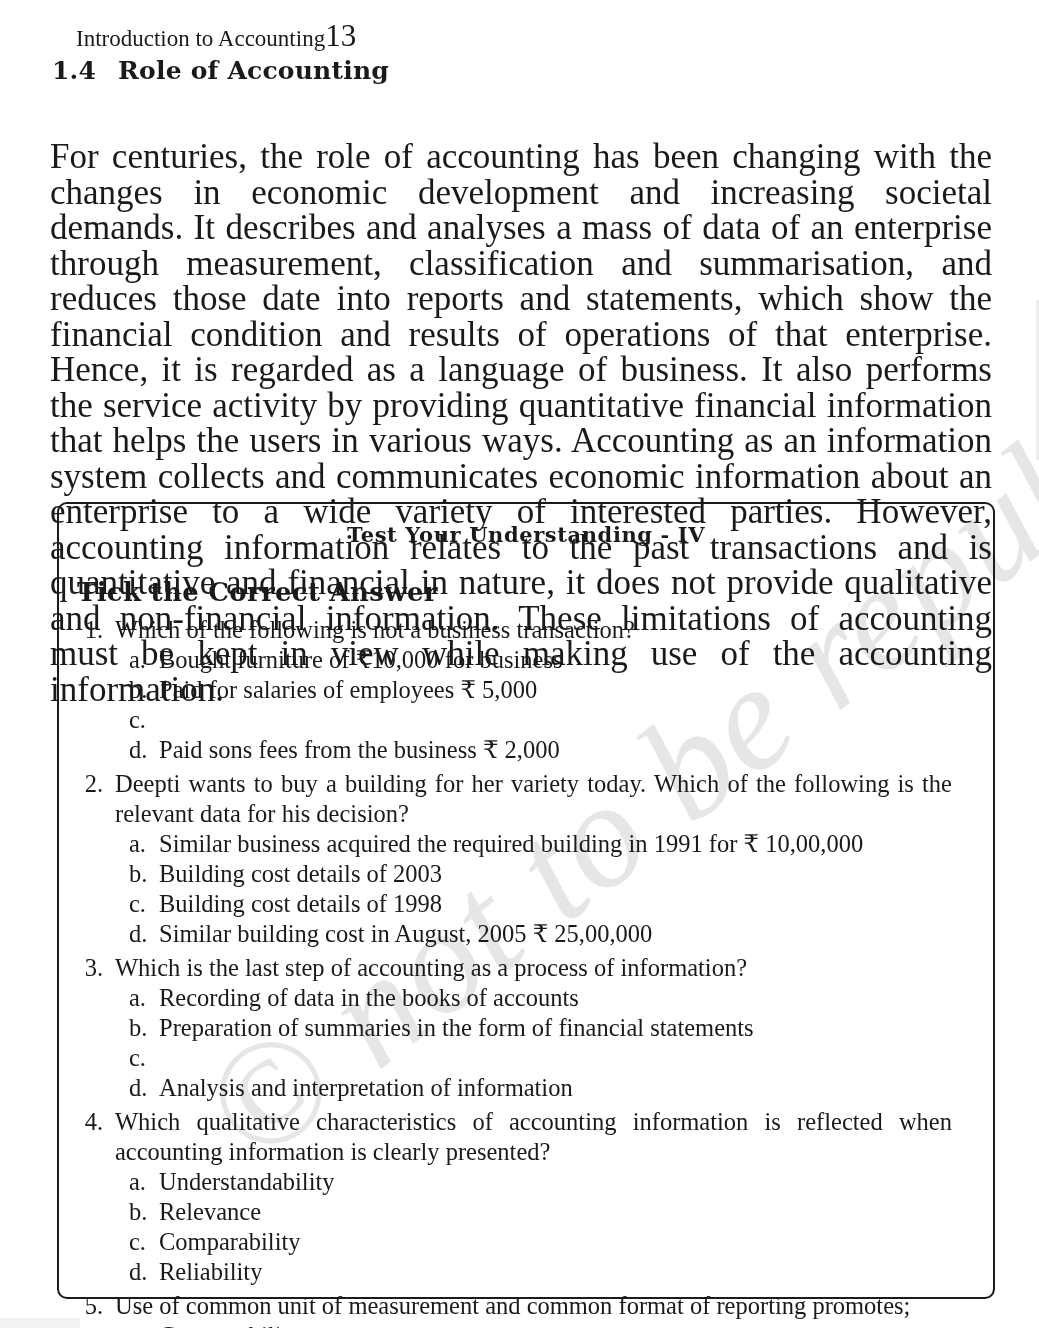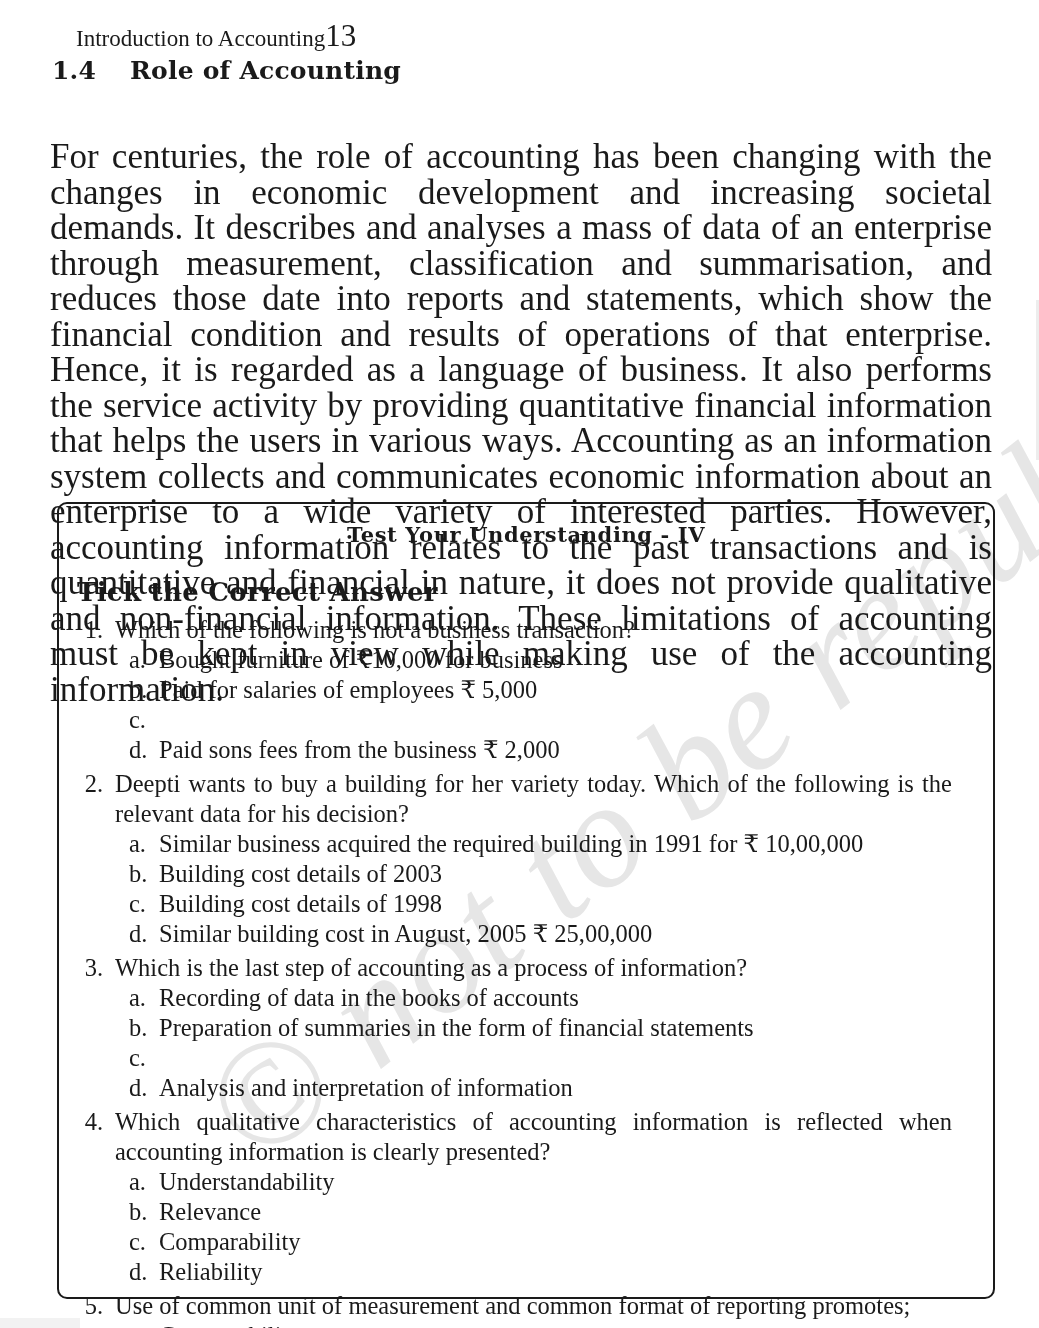--- a/index.html
+++ b/index.html
@@ -85,21 +85,21 @@
     left: 52px;
     top: 56px;
     z-index: 2;
     font-family: "DejaVu Serif", "Liberation Serif", serif;
     font-weight: bold;
     font-size: 25px;
     letter-spacing: 0.2px;
     display: flex;
     align-items: baseline;
   }
-  .sec-num { margin-right: 34px; }
+  .sec-num { margin-right: 22px; }
 
   
   .body-para {
     position: absolute;
     left: 50px;
     top: 104px;
     width: 942px;
     z-index: 2;
     font-size: 35px;
     line-height: 35.5px;

